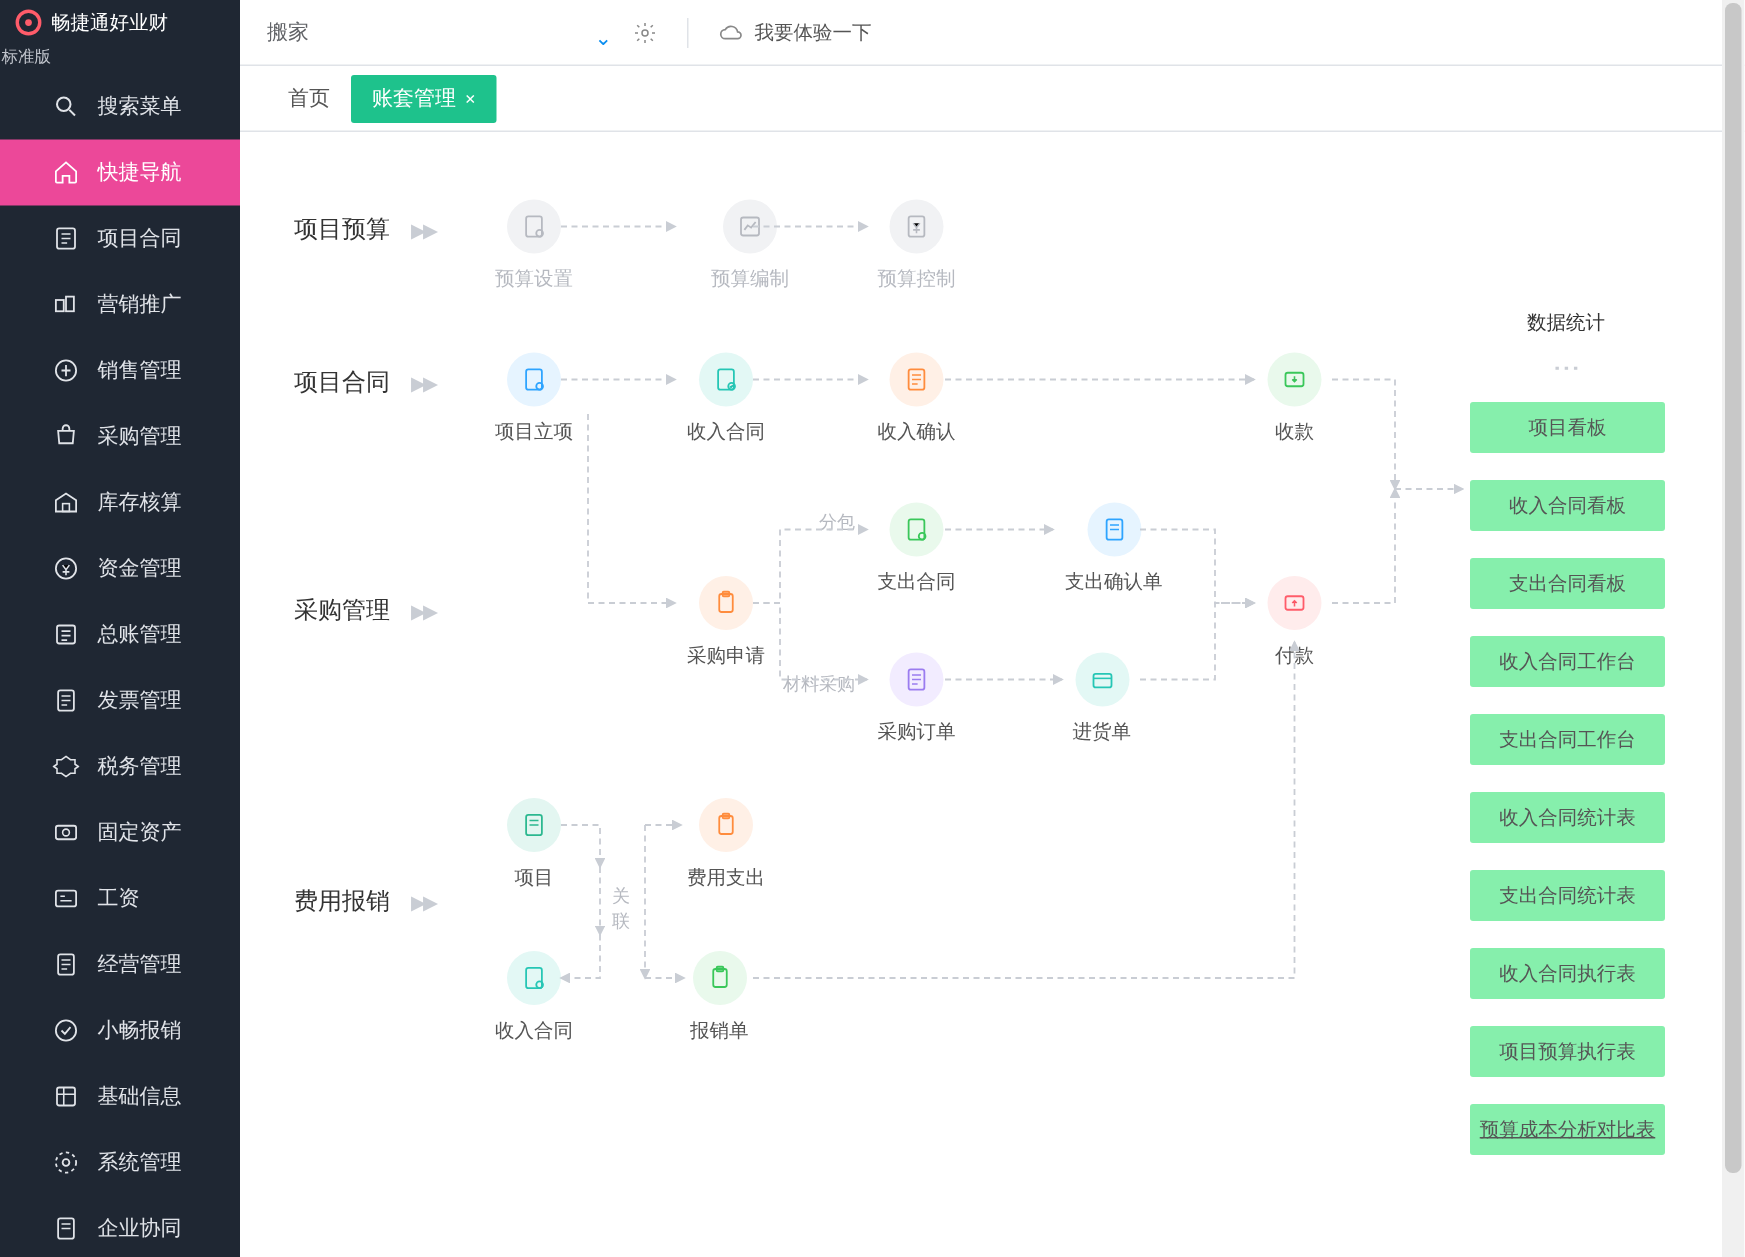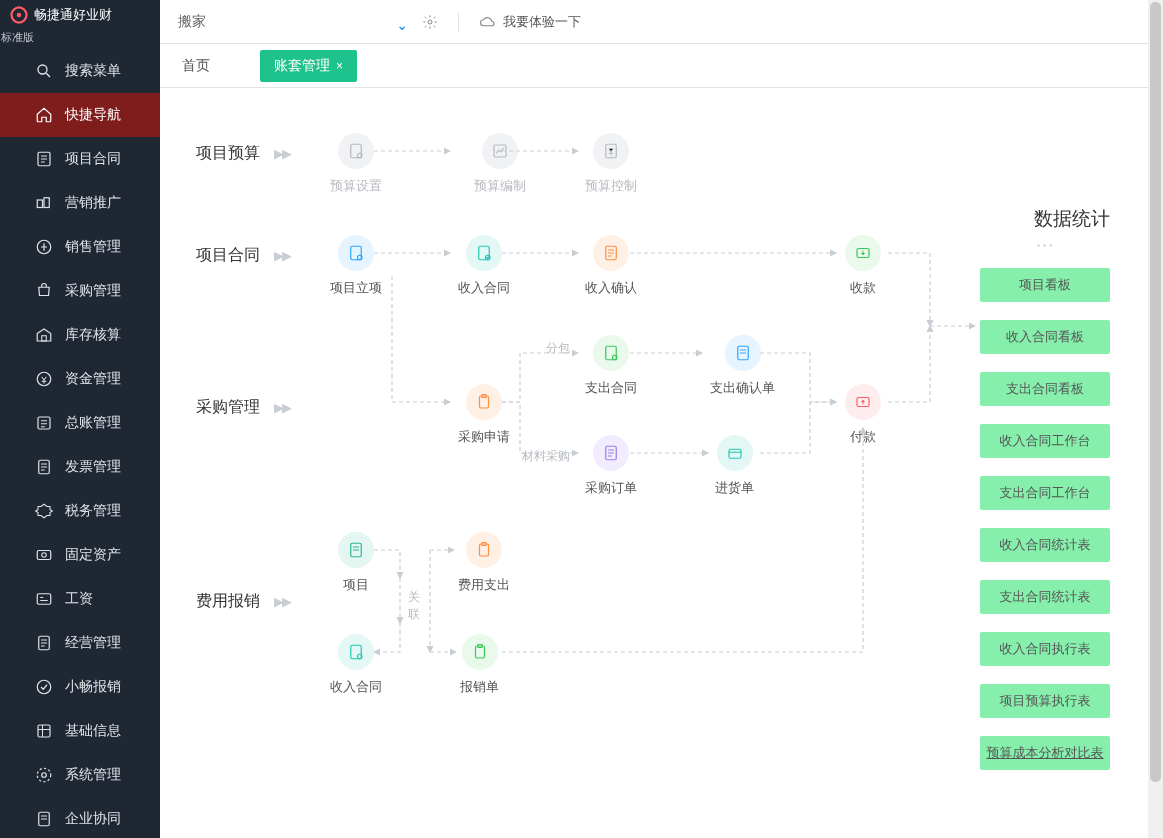--- a/index.html
+++ b/index.html
@@ -2,51 +2,51 @@
 <html><head>
 <meta charset="utf-8">
 <style>
 *{margin:0;padding:0;box-sizing:border-box;font-family:"Microsoft YaHei",sans-serif;}
 body{background:#fff;width:1163px;height:838px;overflow:hidden;position:relative;}
 .sidebar{position:absolute;left:0;top:0;width:160px;height:838px;background:#1f2733;color:#fff;}
 .logo-area{height:30px;padding:5px 10px;display:flex;align-items:center;font-size:13px;}
 .logo-icon{width:18px;height:18px;margin-right:6px;}
 .version-tag{font-size:11px;color:#c0c4cc;padding-left:1px;margin-bottom:4px;}
 .menu-item{height:44px;display:flex;align-items:center;padding:0 35px;font-size:14px;color:#e0e3e8;cursor:pointer;}
-.menu-item.active{background:#7f1d1d;color:#fff;align-items:center;}
+.menu-item.active{background:#ec4899;color:#fff;align-items:center;}
 .menu-item .mi-icon{width:18px;height:18px;margin-right:12px;flex-shrink:0;}
 .header{position:absolute;left:160px;top:0;right:0;height:44px;border-bottom:1px solid #e0e3e8;display:flex;align-items:center;padding:0 18px;}
 .org-select{position:relative;width:230px;font-size:14px;color:#606266;cursor:pointer;}
 .chev-down{position:absolute;right:0;top:4px;color:#0b8ef0;}
 .gear{margin-left:14px;color:#888;cursor:pointer;}
 .divider-v{width:1px;height:20px;background:#e0e3e8;margin:0 20px;}
 .try{display:flex;align-items:center;color:#555;font-size:13px;}
 .try .cloud{margin-right:6px;}
-.tabs{position:absolute;left:160px;top:44px;right:0;height:44px;display:flex;align-items:center;border-bottom:1px solid #e0e3e8;padding:0 8px;gap:36px;}
+.tabs{position:absolute;left:160px;top:44px;right:0;height:44px;display:flex;align-items:center;border-bottom:1px solid #e0e3e8;padding:0 18px;}
 .tab{height:32px;padding:0 14px;display:flex;align-items:center;font-size:14px;color:#555;cursor:pointer;}
 .tab.active{background:#1ec28c;color:#fff;border-radius:2px;}
 .tab.active .close{margin-left:6px;font-size:12px;}
 .workspace{position:absolute;left:160px;top:88px;right:0;bottom:0;overflow:auto;}
 .canvas{position:relative;width:1003px;height:750px;}
 .section-label{position:absolute;font-size:16px;color:#333;font-weight:500;}
 .section-arrows{position:absolute;color:#c9cdd4;font-size:13px;letter-spacing:-2px;}
 .node{position:absolute;text-align:center;}
 .node .circle{width:36px;height:36px;border-radius:50%;margin:0 auto 8px;display:flex;align-items:center;justify-content:center;}
 .node .nlabel{font-size:13px;color:#555;white-space:nowrap;}
 .node.dis .nlabel{color:#b6b9c0;}
 .c-grey{background:#f1f2f4;color:#b6b9c0;}
 .c-blue{background:#e6f4ff;color:#2ea4ff;}
 .c-cyan{background:#e3f8f5;color:#26c6b5;}
 .c-orange{background:#fff0e6;color:#ff8c3d;}
 .c-green{background:#e9f9ec;color:#3ac75a;}
 .c-purple{background:#f2ecff;color:#9b7cf0;}
 .c-red{background:#ffecec;color:#ff5c6a;}
 .c-teal{background:#e3f6f1;color:#2cb890;}
 .mini-label{position:absolute;font-size:12px;color:#b6b9c0;}
-.stat-title{position:absolute;font-size:19px;color:#333;margin-left:16px;}
+.stat-title{position:absolute;font-size:13px;color:#333;}
 .stat-dots{position:absolute;color:#c9cdd4;font-size:18px;letter-spacing:-3px;transform:rotate(90deg);}
 .stat-btn{position:absolute;width:130px;height:34px;background:#86efac;border-radius:2px;font-size:13px;color:#555;display:flex;align-items:center;justify-content:center;cursor:pointer;}
 svg.arrow{position:absolute;overflow:visible;pointer-events:none;}
 .scrollbar-y{position:absolute;right:0;top:0;width:15px;height:838px;background:#f0f0f0;}
 .scrollbar-thumb{position:absolute;right:2px;top:2px;width:11px;height:780px;background:#c8c8c8;border-radius:5px;}
 </style>
 </head>
 <body>
 
 <div class="sidebar">

